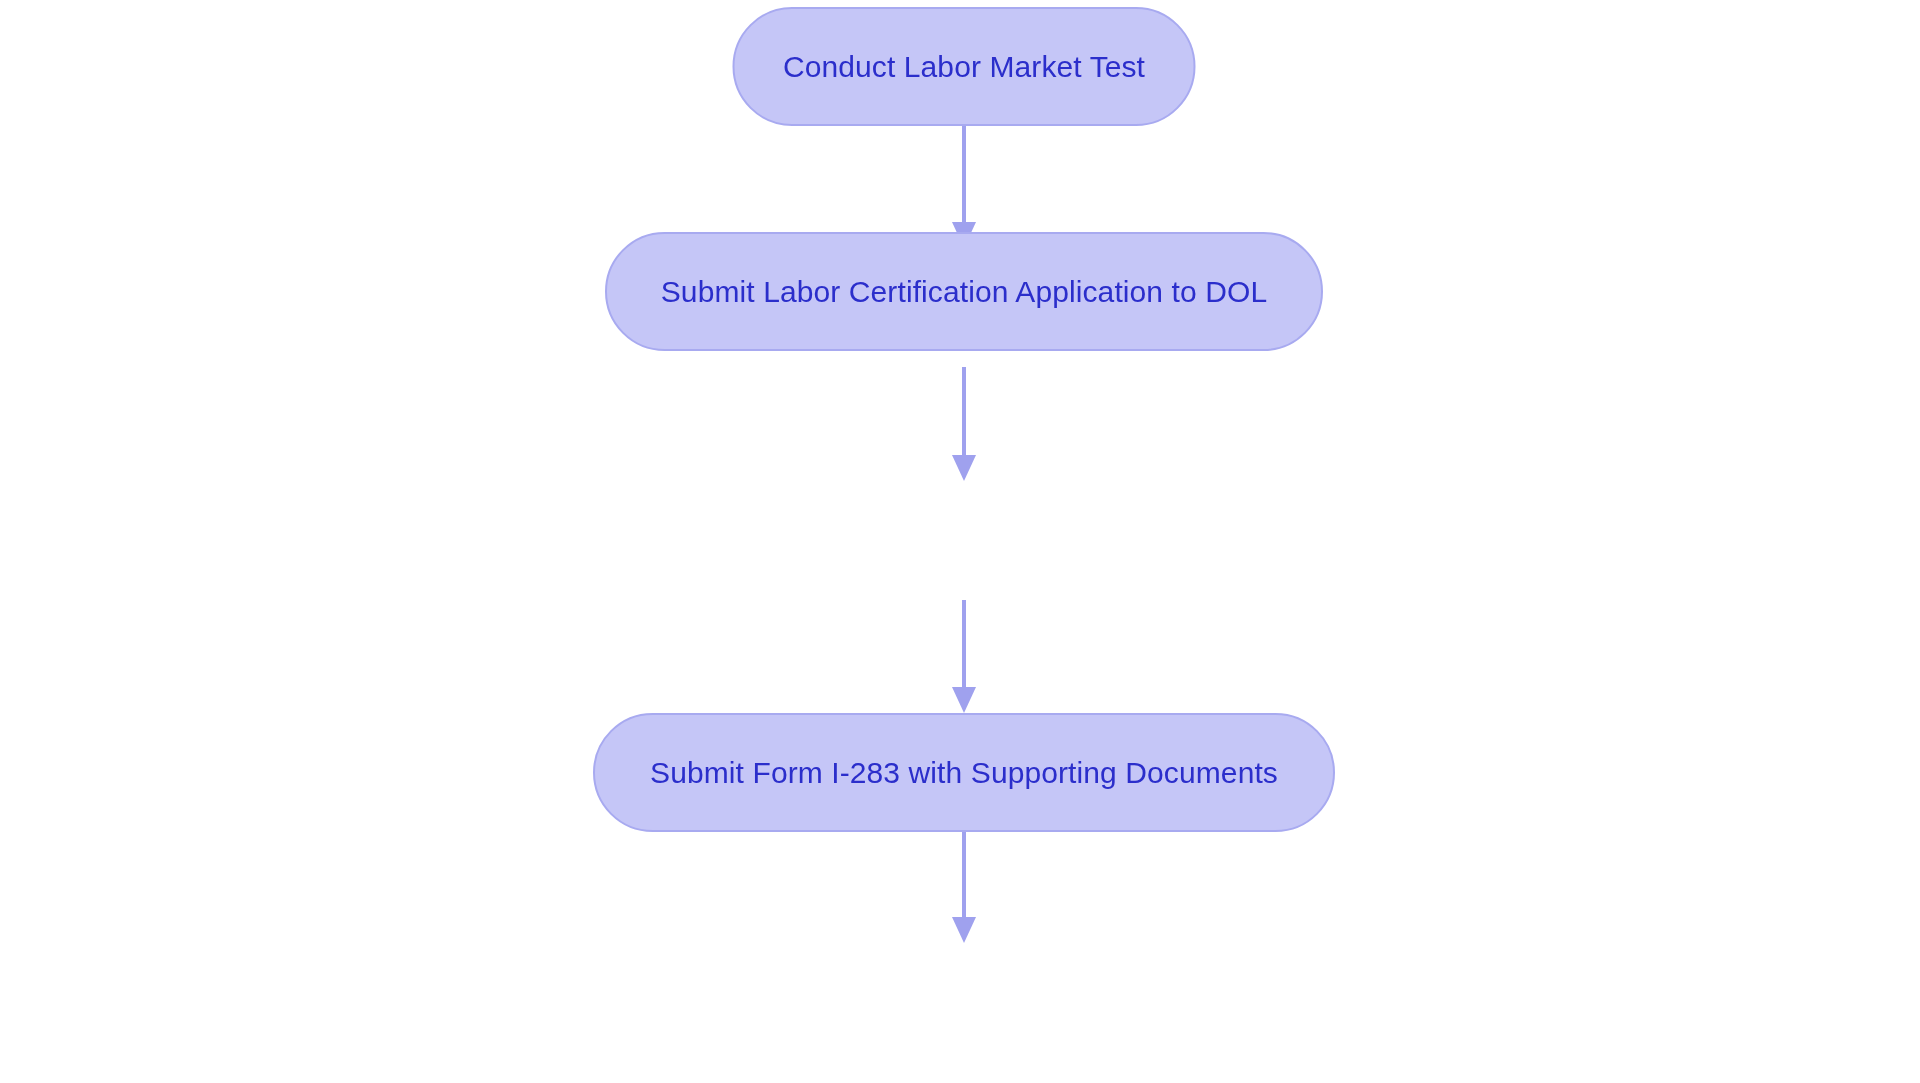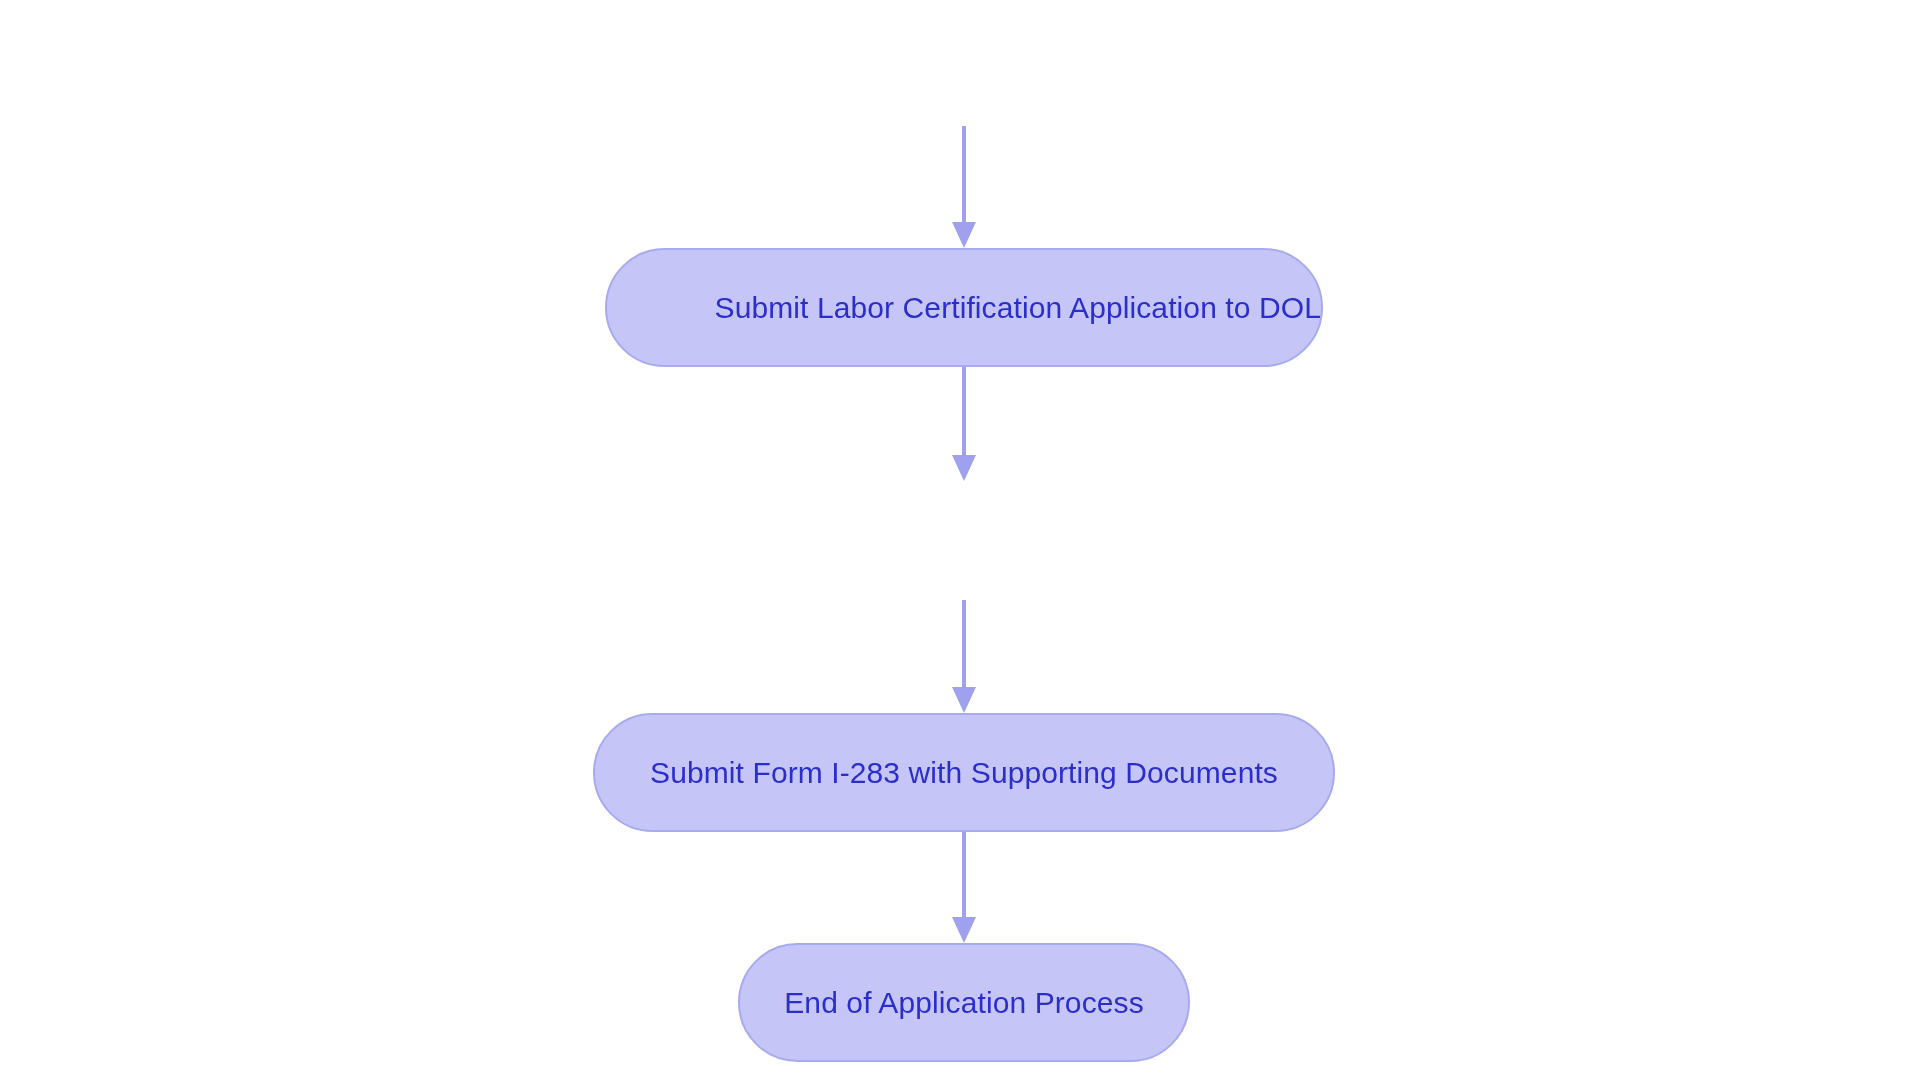--- a/index.html
+++ b/index.html
@@ -39,21 +39,21 @@
     color: #2b2ecb;
     font-size: 30px;
     font-weight: 400;
     letter-spacing: 0.1px;
     white-space: nowrap;
     line-height: 1;
     text-align: center;
   }
 
   .node-1 { top: 7px;   width: 463px; }
-  .node-2 { top: 248px; width: 718px; justify-content: flex-end; }
+  .node-2 { top: 232px; width: 718px; }
   .node-3 { top: 481px; width: 832px; }
   .node-4 { top: 713px; width: 742px; }
   .node-5 { top: 943px; width: 452px; }
 
   
   .connector {
     position: absolute;
     left: 964px;
     transform: translateX(-50%);
     width: 34px;
@@ -63,20 +63,23 @@
   .connector-1 { top: 126px; height: 122px; }
   .connector-2 { top: 367px; height: 114px; }
   .connector-3 { top: 600px; height: 113px; }
   .connector-4 { top: 832px; height: 111px; }
 </style>
 </head>
 <body>
 
 <div id="flowchart-canvas">
 
+  <div class="node node-1">
+    <span class="node-label">Conduct Labor Market Test</span>
+  </div>
 
   <div class="connector connector-1">
     <svg width="34" height="122" viewBox="0 0 34 122" xmlns="http://www.w3.org/2000/svg" aria-hidden="true">
       <line x1="17" y1="0" x2="17" y2="98" stroke="#9fa1ee" stroke-width="4"></line>
       <polygon points="5,96 29,96 17,122" fill="#9fa1ee"></polygon>
     </svg>
   </div>
 
   <div class="node node-2">
     <span class="node-label">Submit Labor Certification Application to DOL</span>
@@ -101,17 +104,14 @@
     <span class="node-label">Submit Form I-283 with Supporting Documents</span>
   </div>
 
   <div class="connector connector-4">
     <svg width="34" height="111" viewBox="0 0 34 111" xmlns="http://www.w3.org/2000/svg" aria-hidden="true">
       <line x1="17" y1="0" x2="17" y2="87" stroke="#9fa1ee" stroke-width="4"></line>
       <polygon points="5,85 29,85 17,111" fill="#9fa1ee"></polygon>
     </svg>
   </div>
 
-  <div class="node node-5">
-    <span class="node-label">End of Application Process</span>
-  </div>
 
 </div>
 
 </body></html>

